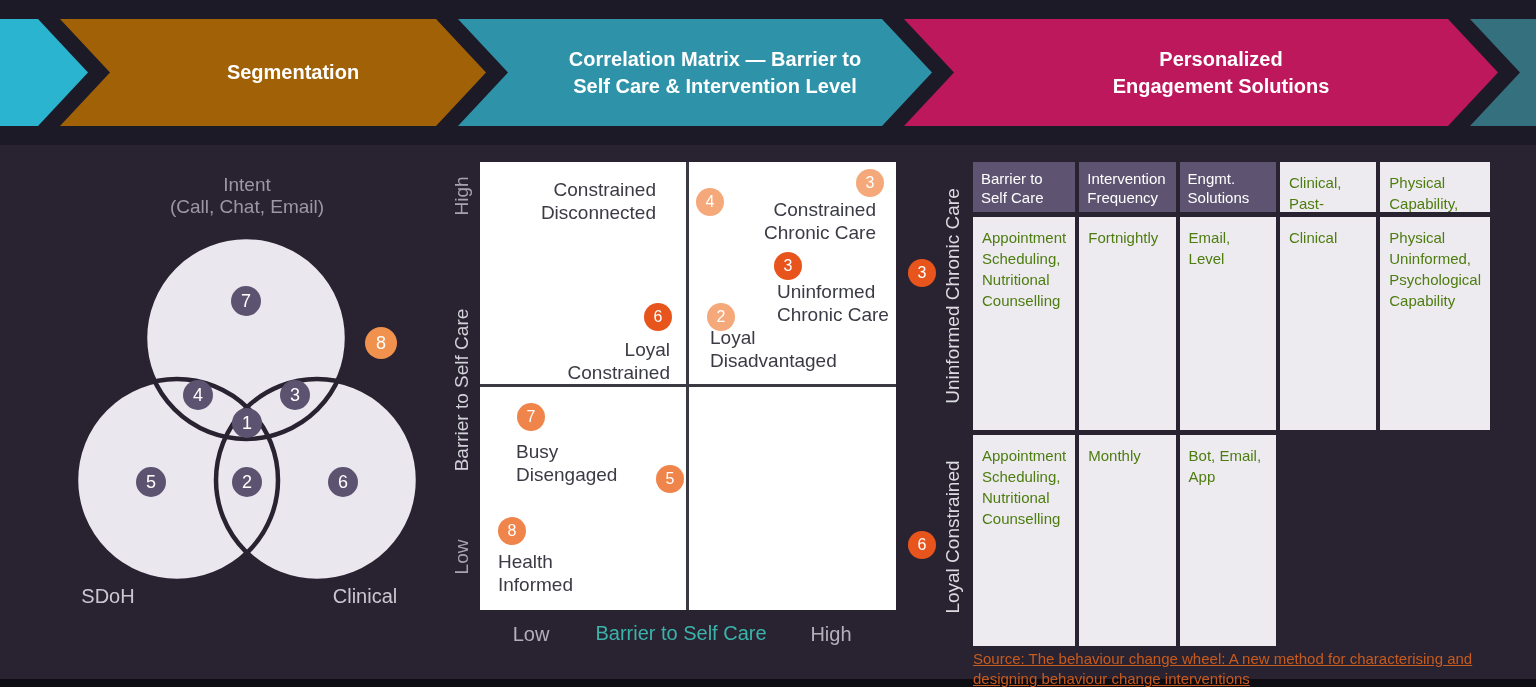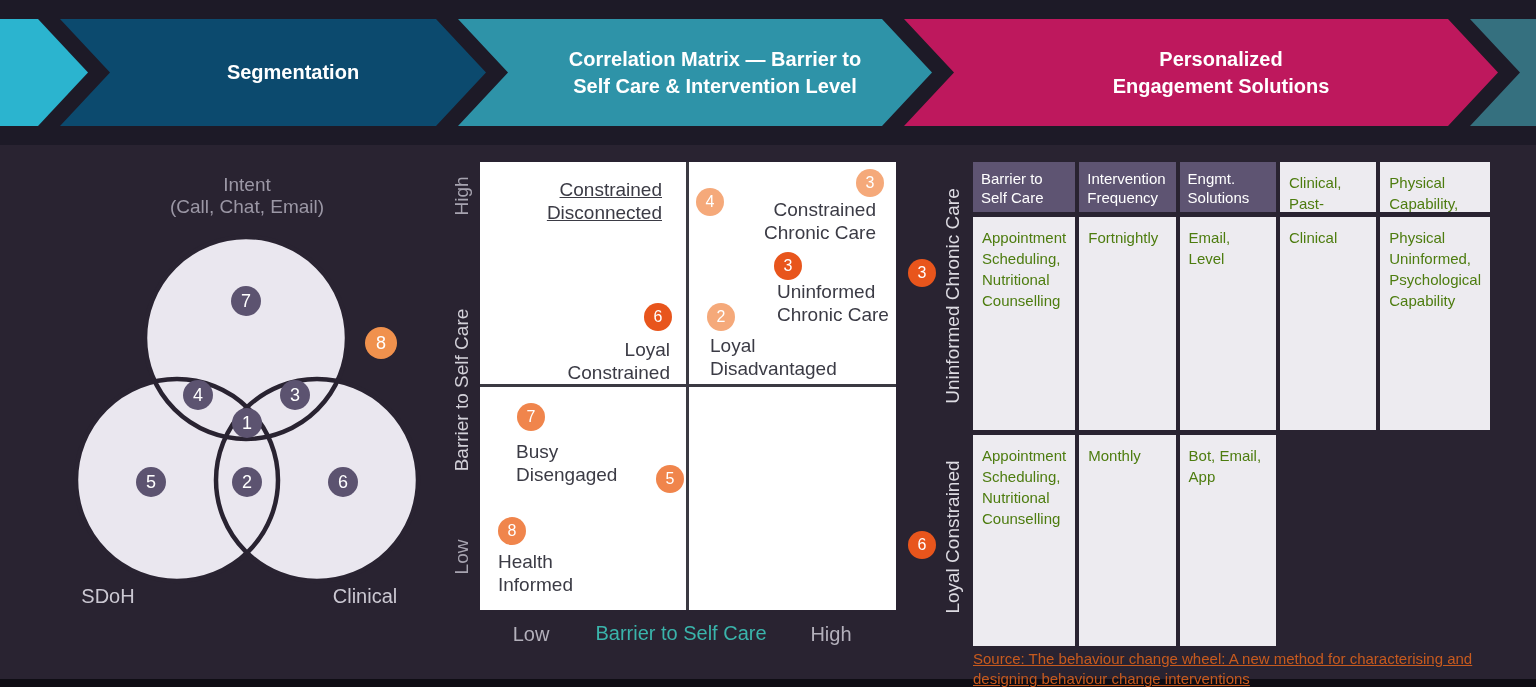--- a/index.html
+++ b/index.html
@@ -5,21 +5,21 @@
   * { margin:0; padding:0; box-sizing:border-box; }
   html,body { width:1536px; height:687px; overflow:hidden; }
   body { font-family:"Liberation Sans", sans-serif; background:#1d1a27; position:relative; }
 
   
   .header { position:absolute; left:0; top:0; width:1536px; height:145px; background:#1d1a27; }
   .chev { position:absolute; top:19px; height:107px; display:flex; align-items:center; justify-content:center; }
   .chev .lbl { color:#ffffff; font-weight:bold; font-size:20px; line-height:1.35; text-align:center; white-space:pre-line; }
   .chev-stub { left:0; width:88px; background:#2bb4cf;
     clip-path:polygon(0 0, 38px 0, 100% 50%, 38px 100%, 0 100%); }
-  .chev-1 { left:60px; width:426px; background:#0c4a6e; padding-left:40px;
+  .chev-1 { left:60px; width:426px; background:#a16207; padding-left:40px;
     clip-path:polygon(0 0, calc(100% - 50px) 0, 100% 50%, calc(100% - 50px) 100%, 0 100%, 50px 50%); }
   .chev-2 { left:458px; width:474px; background:#2e93a8; padding-left:40px;
     clip-path:polygon(0 0, calc(100% - 50px) 0, 100% 50%, calc(100% - 50px) 100%, 0 100%, 50px 50%); }
   .chev-3 { left:904px; width:594px; background:#be185d; padding-left:40px;
     clip-path:polygon(0 0, calc(100% - 50px) 0, 100% 50%, calc(100% - 50px) 100%, 0 100%, 50px 50%); }
   .chev-tail { left:1470px; width:66px; background:#35707f;
     clip-path:polygon(0 0, 100% 0, 100% 100%, 0 100%, 50px 50%); }
 
   
   .main { position:absolute; left:0; top:145px; width:1536px; height:534px; background:#292331; }
@@ -132,33 +132,33 @@
 
 <div class="rot axis-gray" style="left:462px; top:196px;">High</div>
 <div class="rot axis-light" style="left:462px; top:390px;">Barrier to Self Care</div>
 <div class="rot axis-gray" style="left:462px; top:557px;">Low</div>
 
 <div class="matrix-box">
   <div class="matrix-vline"></div>
   <div class="matrix-hline"></div>
 
   <div class="badge mbadge tone-light" style="left:216px; top:26px;">4</div>
-  <div class="mlabel right" style="right:234px; top:16px; width:150px;text-decoration:underline;">Constrained Disconnected</div>
+  <div class="mlabel right" style="right:240px; top:16px; width:150px;">Constrained Disconnected</div>
 
   <div class="badge mbadge tone-light" style="left:376px; top:7px;">3</div>
   <div class="mlabel right" style="right:20px; top:36px; width:150px;">Constrained Chronic Care</div>
 
   <div class="badge mbadge tone-dark" style="left:294px; top:90px;">3</div>
   <div class="mlabel" style="left:297px; top:118px; width:120px;">Uninformed Chronic Care</div>
 
   <div class="badge mbadge tone-dark" style="left:164px; top:141px;">6</div>
   <div class="mlabel right" style="right:226px; top:176px; width:130px;">Loyal Constrained</div>
 
   <div class="badge mbadge tone-light" style="left:227px; top:141px;">2</div>
-  <div class="mlabel" style="left:230px; top:172px; width:160px;">Loyal Disadvantaged</div>
+  <div class="mlabel" style="left:230px; top:164px; width:160px;">Loyal Disadvantaged</div>
 
   <div class="badge mbadge tone-mid" style="left:37px; top:241px;">7</div>
   <div class="mlabel" style="left:36px; top:278px; width:130px;">Busy Disengaged</div>
 
   <div class="badge mbadge tone-mid" style="left:176px; top:303px;">5</div>
 
   <div class="badge mbadge tone-mid" style="left:18px; top:355px;">8</div>
   <div class="mlabel" style="left:18px; top:388px; width:110px;">Health Informed</div>
 </div>
 

